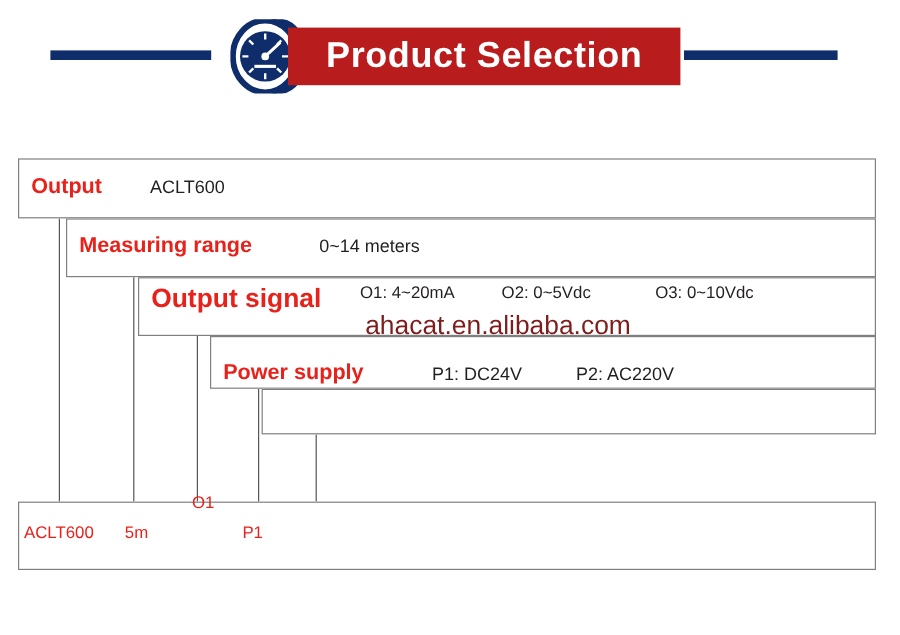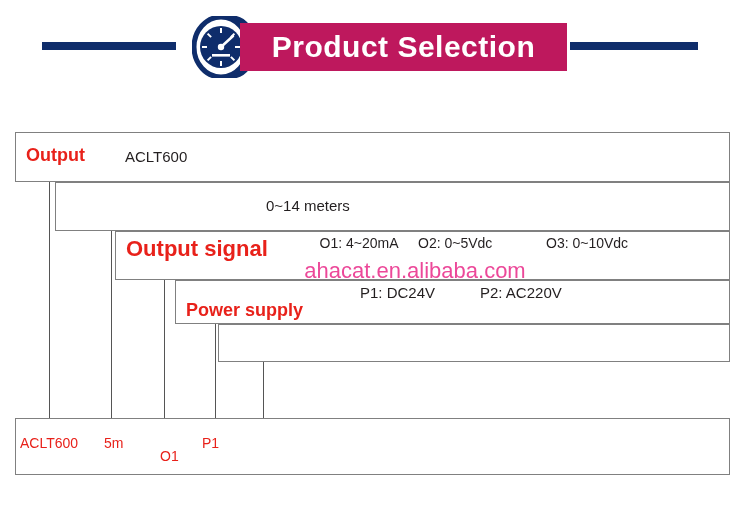--- a/index.html
+++ b/index.html
@@ -40,21 +40,21 @@
     width: 66px;
     height: 62px;
   }
 
   #title-banner {
     position: absolute;
     left: 240px;
     top: 23px;
     width: 327px;
     height: 48px;
-    background: #be185d;
+    background: #b91c1c;
   }
   #title-text {
     position: absolute;
     left: 0;
     top: 0;
     width: 327px;
     height: 48px;
     line-height: 48px;
     text-align: center;
     color: #ffffff;
@@ -117,65 +117,65 @@
     position: absolute;
     left: 300px;
     top: 233px;
     width: 420px;
     font-size: 14px;
     line-height: 20px;
     color: #231f20;
   }
   .opt-line { white-space: nowrap; }
   .opt { display: inline-block; }
-  #opt-a1 { width: 118px; text-align: center; }
+  #opt-a1 { width: 118px; }
   #opt-a2 { width: 128px; }
   #opt-b1 { width: 118px; }
 
   #label-power      { left: 186px; top: 300px; font-size: 18px; }
   #power-opts {
     position: absolute;
     left: 360px;
-    top: 284px;
+    top: 304px;
     font-size: 15px;
     white-space: nowrap;
   }
   #opt-p1 { display: inline-block; width: 120px; }
 
   
   .code-token {
     position: absolute;
     color: #e8211a;
     font-size: 14px;
     white-space: nowrap;
   }
   #token-0 { left: 20px;  top: 435px; }
   #token-1 { left: 104px; top: 435px; }
-  #token-2 { left: 160px; top: 448px; }
+  #token-2 { left: 160px; top: 410px; }
   #token-3 { left: 202px; top: 435px; }
 
   #example-text {
     position: absolute;
     left: 318px;
     top: 428px;
     width: 400px;
     font-size: 14px;
     line-height: 20px;
     color: #231f20;
   }
 
   
   #watermark {
     position: absolute;
     left: 250px;
     top: 258px;
     width: 330px;
     text-align: center;
     font-size: 22px;
-    color: #ec4899;
+    color: #7f1d1d;
     white-space: nowrap;
     pointer-events: none;
   }
 </style>
 </head>
 <body>
 
 <div id="header">
 
   <div class="rule" id="rule-left"></div>
@@ -213,20 +213,21 @@
   <div class="vline" style="left:111px; top:231px; height:187px;"></div>
   <div class="vline" style="left:164px; top:280px; height:138px;"></div>
   <div class="vline" style="left:215px; top:324px; height:94px;"></div>
   <div class="vline" style="left:263px; top:362px; height:56px;"></div>
 
   <div class="row-box" id="box-model"></div>
   <div class="row-label" id="label-model">Output</div>
   <div class="row-value" id="value-model">ACLT600</div>
 
   <div class="row-box" id="box-measuring"></div>
+  <div class="row-label" id="label-measuring">Measuring range</div>
   <div class="row-value" id="value-measuring">0~14 meters</div>
 
   <div class="row-box" id="box-output"></div>
   <div class="row-label" id="label-output">Output signal</div>
   <div id="output-opts">
     <div class="opt-line">
       <span class="opt" id="opt-a1">O1: 4~20mA</span><span class="opt" id="opt-a2">O2: 0~5Vdc</span><span class="opt">O3: 0~10Vdc</span>
     </div>
   </div>
 

